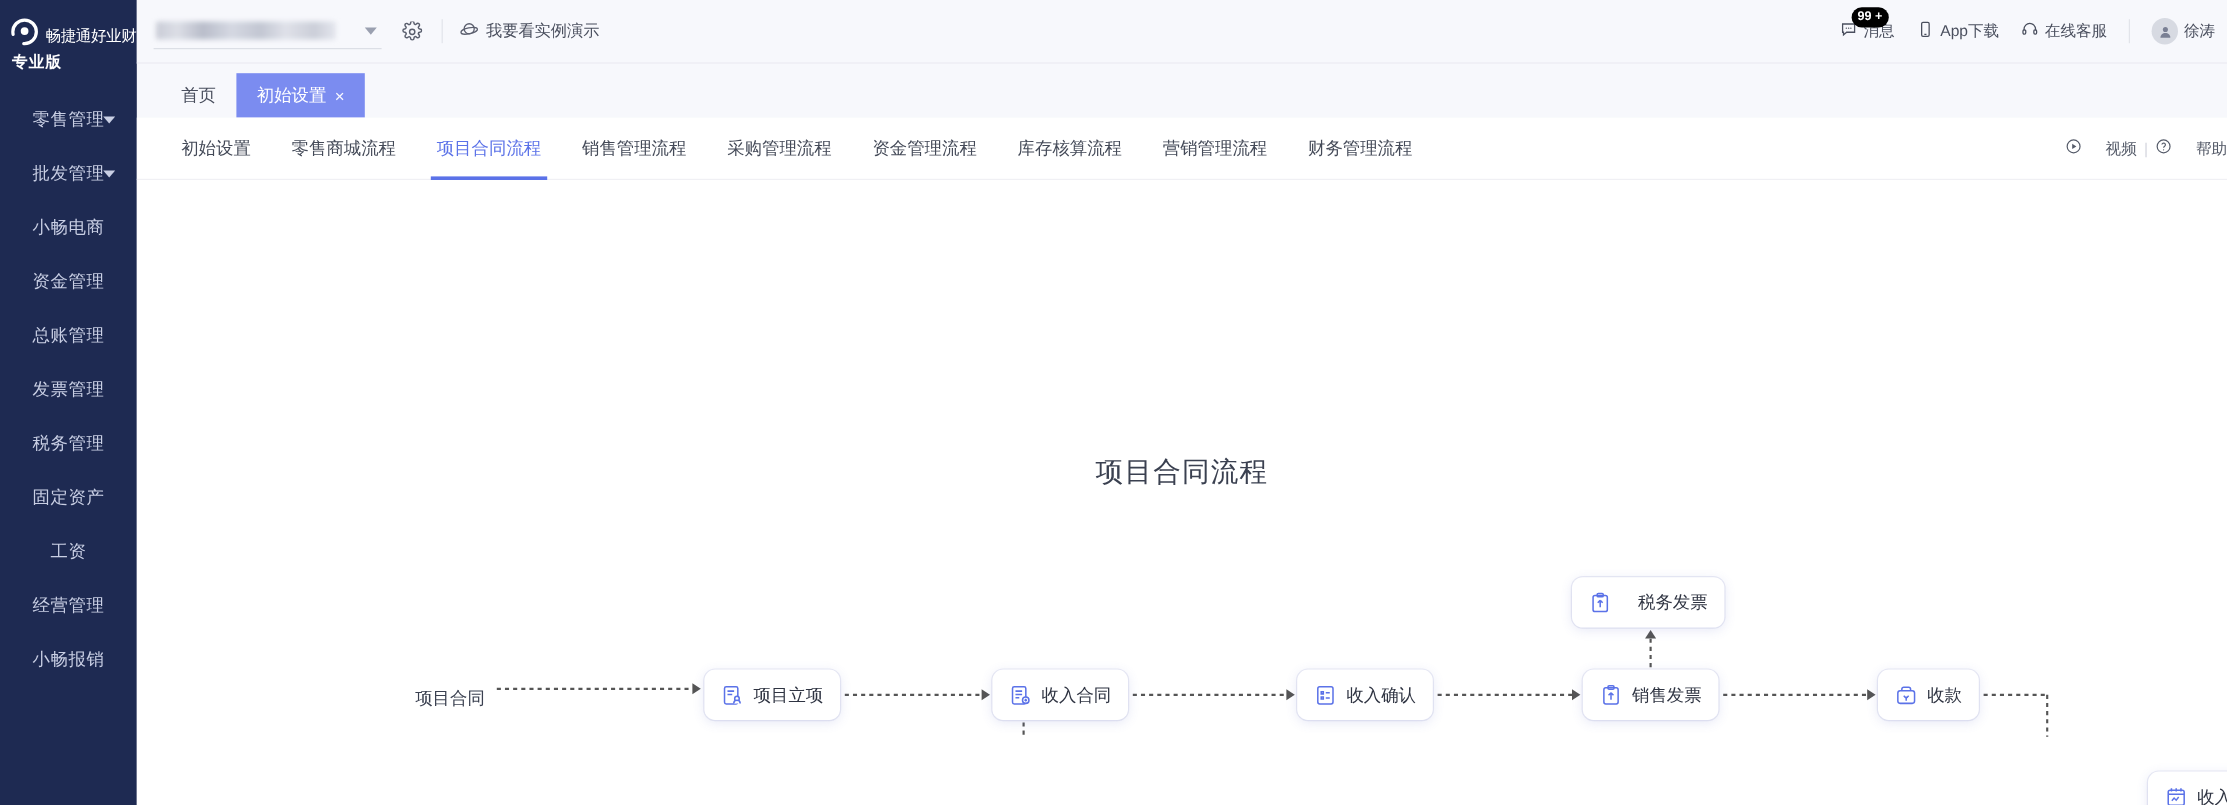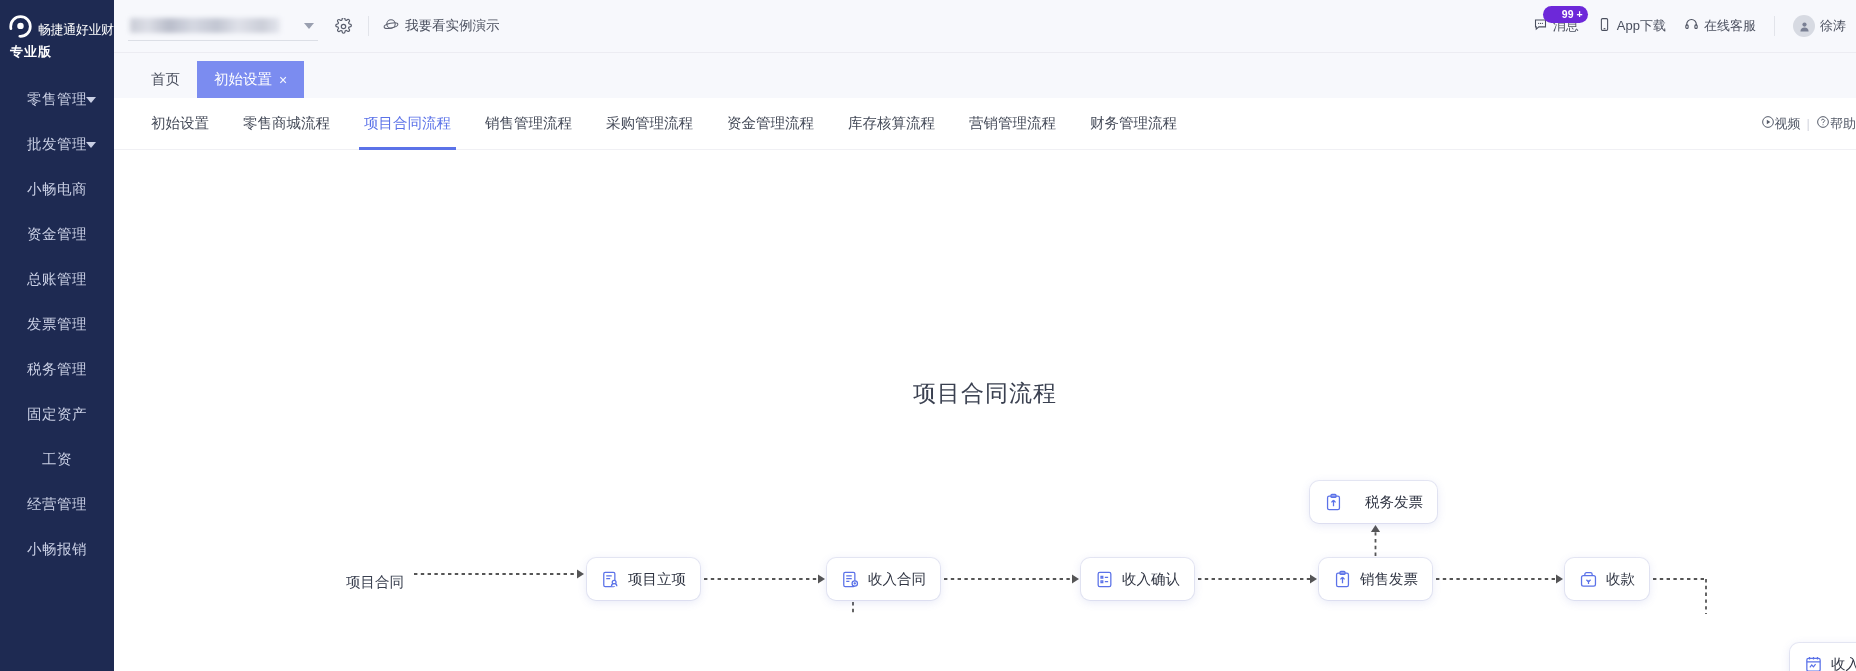--- a/index.html
+++ b/index.html
@@ -54,22 +54,22 @@
     background:linear-gradient(90deg,#c9ccd6 0%,#dcdee6 12%,#b9bdca 26%,#d5d8e2 42%,#c2c6d2 58%,#dfe1e9 72%,#cbced8 88%,#e4e6ee 100%);
     filter:blur(2.4px); border-radius:2px;
   }
   .chev { width:0;height:0;border-left:5px solid transparent;border-right:5px solid transparent;border-top:6px solid #9aa0b0; }
   .divider-v { width:1px; height:20px; background:#e2e4ea; margin:0 14px; }
   .gear-btn { width:22px;height:22px; color:#5a5f6e; cursor:pointer; margin-left:14px; display:flex;align-items:center;justify-content:center;}
   .demo-link { display:flex; align-items:center; gap:6px; color:#4a4f5e; font-size:13.5px; cursor:pointer; }
   .topbar-right { margin-left:auto; display:flex; align-items:center; gap:18px; padding-right:10px; }
   .tb-item { display:flex; align-items:center; gap:5px; color:#4a4f5e; font-size:13px; cursor:pointer; position:relative; white-space:nowrap;}
   .badge {
-    position:absolute; top:-11px; left:10px; background:#6d28d9; color:#fff;
-    font-size:10.5px; line-height:1; padding:3px 5px 3px 19px; border-radius:9px; font-weight:bold;
+    position:absolute; top:-11px; left:10px; background:#000000; color:#fff;
+    font-size:10.5px; line-height:1; padding:3px 5px 3px 5px; border-radius:9px; font-weight:bold;
   }
   .avatar {
     width:22px;height:22px;border-radius:50%;background:#d7dae2;
     display:flex;align-items:center;justify-content:center;color:#7a8094;
   }
   .user-name { color:#4a4f5e; font-size:13px; }
 
   
   .tabstrip { height:45px; background:#f7f8fc; display:flex; align-items:flex-end; padding-left:20px; }
   .tab {
@@ -89,21 +89,21 @@
     font-size:14.5px; color:#444a58; cursor:pointer; position:relative; white-space:nowrap;
   }
   .modtab.active { color:#5b72e8; }
   .modtab.active::after {
     content:""; position:absolute; left:12px; right:12px; bottom:0; height:2.5px; background:#5b72e8;
   }
   .modtabs-right {
     margin-left:auto; display:flex; align-items:center; gap:6px; padding-right:0px;
     font-size:13px; color:#555b69;
   }
-  .mr-link { display:flex; align-items:center; gap:0; cursor:pointer;text-align:center; }
+  .mr-link { display:flex; align-items:center; gap:20px; cursor:pointer;text-align:center; }
   .mr-sep { color:#d5d7df; }
 
   
   .canvas { flex:1; background:#fff; position:relative; overflow:hidden; }
   .flow-title {
     position:absolute; left:0; right:0; top:228px; text-align:center;
     font-size:23px; color:#3a4050; letter-spacing:1px;
   }
   .diagram { position:absolute; left:0; top:0; width:1742px; height:464px; }
 

